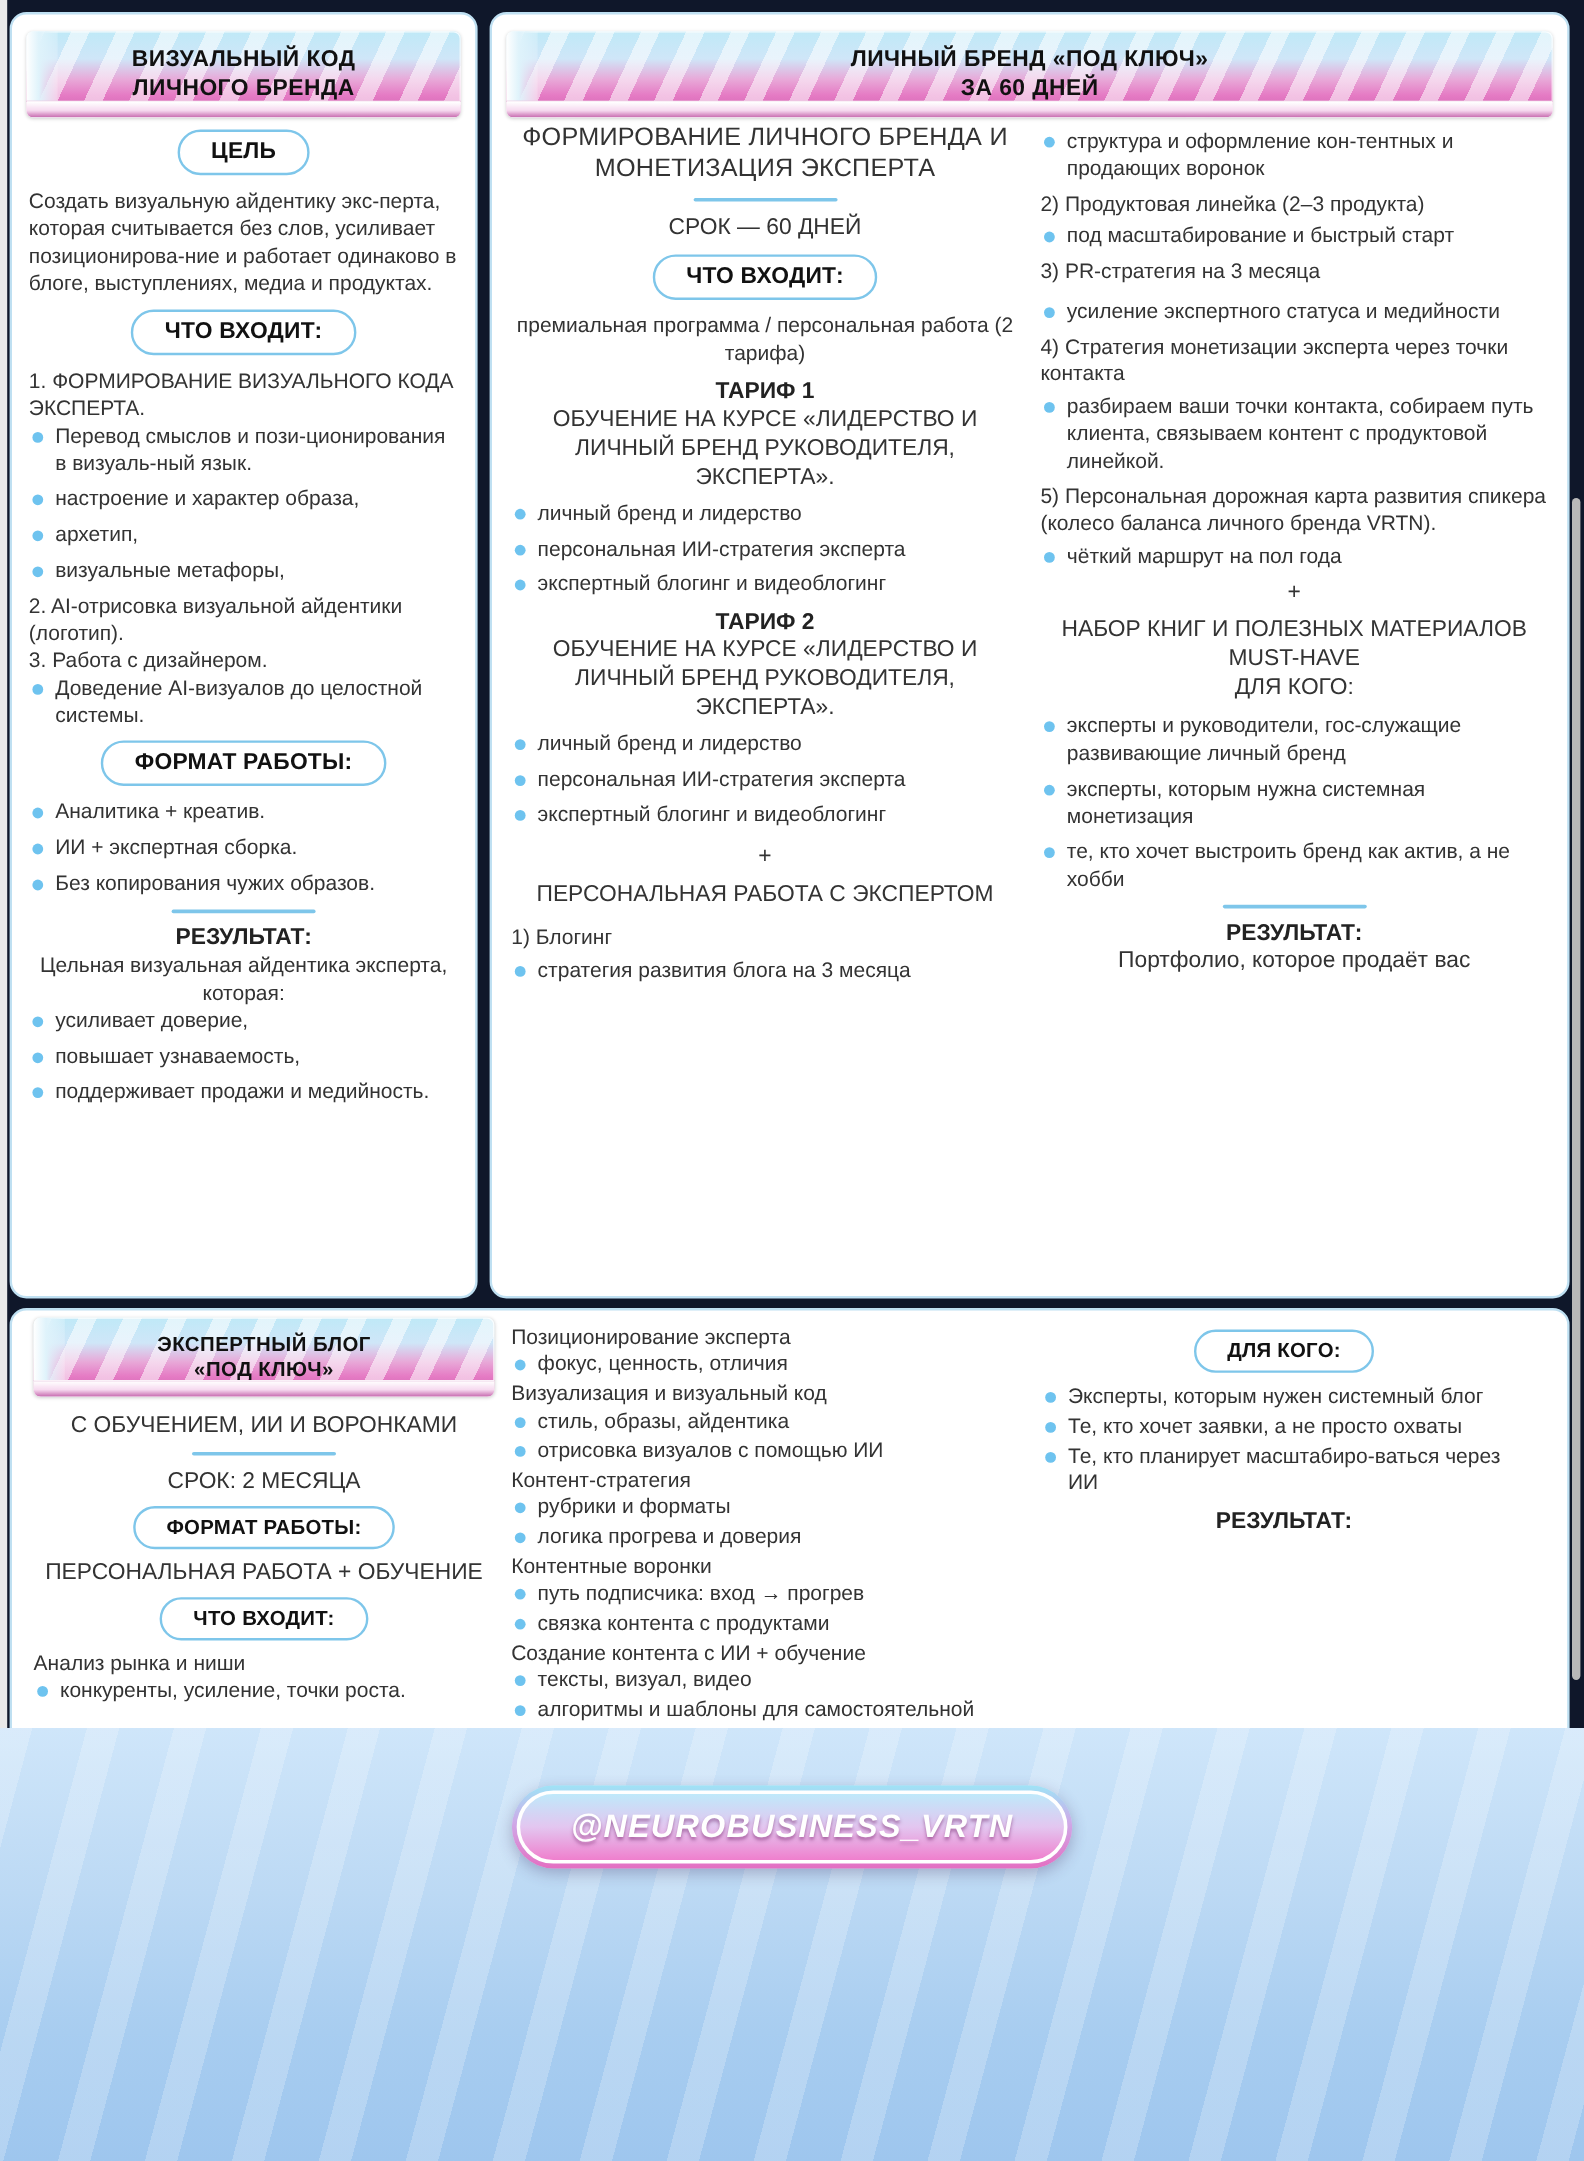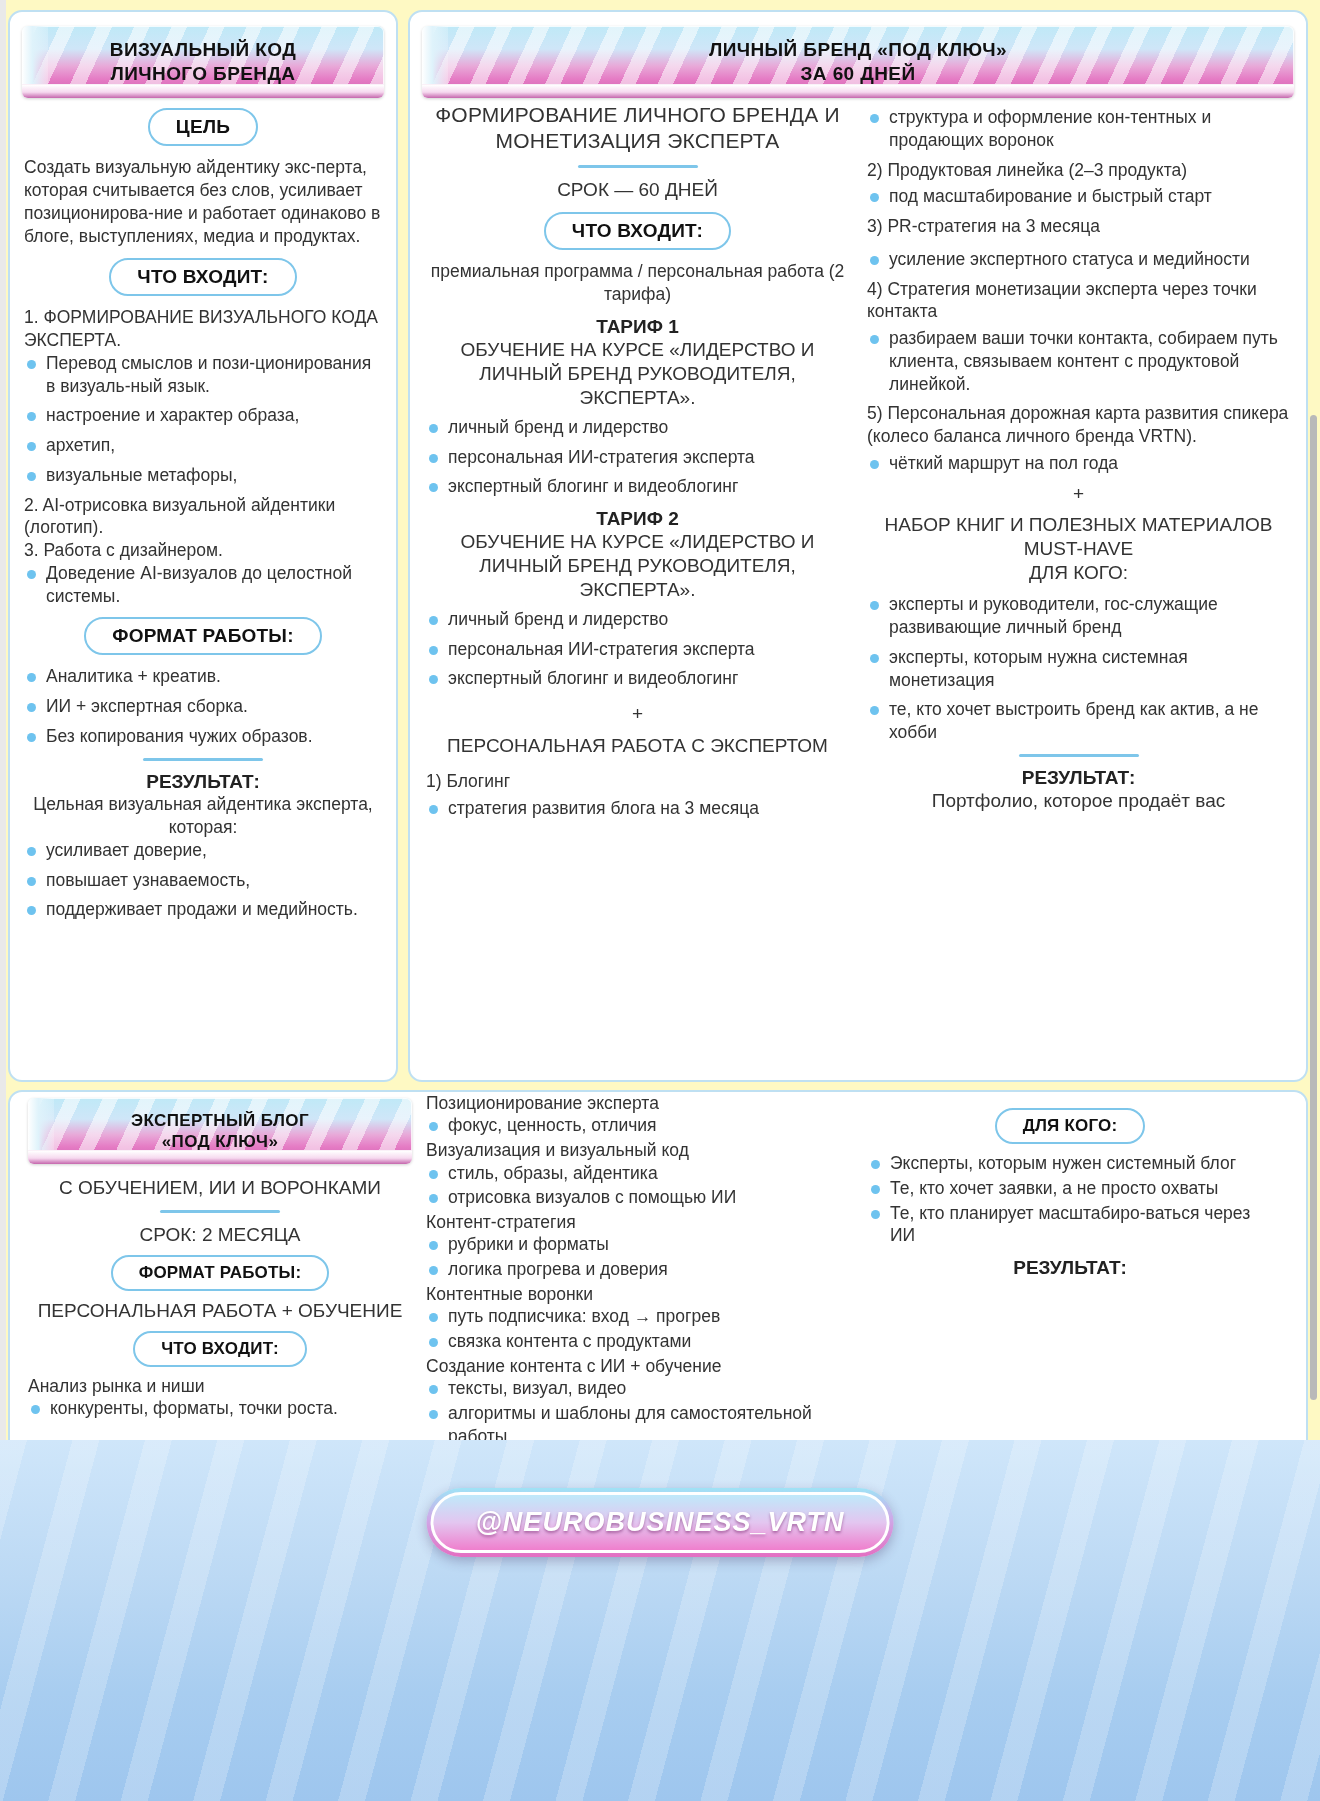--- a/index.html
+++ b/index.html
@@ -9,21 +9,21 @@
     background: #ffffff;
     font-family: "Liberation Sans", sans-serif;
     color: #2b2b2b;
     overflow: hidden;
     position: relative;
   }
   .page {
     width: 1320px;
     height: 1801px;
     position: relative;
-    background: #fef9c3;
+    background: #0f172a;
   }
 
   
   .card {
     position: absolute;
     background: #ffffff;
     border: 2px solid #bfe0f2;
     border-radius: 14px;
   }
   #card-visual-code { left: 8px;   top: 10px;   width: 390px;  height: 1072px; }
@@ -333,26 +333,26 @@
           <div class="banner-line" style="font-size:17px">«ПОД КЛЮЧ»</div>
         </div>
         <div class="capsmall" style="margin-top:12px">С ОБУЧЕНИЕМ, ИИ И ВОРОНКАМИ</div>
         <div class="divider"></div>
         <div class="capsmall">СРОК: 2 МЕСЯЦА</div>
         <div class="pill" style="font-size:17px;margin:8px auto">ФОРМАТ РАБОТЫ:</div>
         <div class="capsmall">ПЕРСОНАЛЬНАЯ РАБОТА + ОБУЧЕНИЕ</div>
         <div class="pill" style="font-size:17px;margin:8px auto">ЧТО ВХОДИТ:</div>
         <div class="sec-label">Анализ рынка и ниши</div>
         <ul class="bullets tight">
-          <li>конкуренты, форматы, точки роста.</li>
+          <li>конкуренты, усиление, точки роста.</li>
         </ul>
       </div>
 
       <div class="bcol2">
-        <div class="sec-label" style="margin-top:0">Позиционирование эксперта</div>
+        <div class="sec-label" style="margin-top:11px">Позиционирование эксперта</div>
         <ul class="bullets tight">
           <li>фокус, ценность, отличия</li>
         </ul>
         <div class="sec-label">Визуализация и визуальный код</div>
         <ul class="bullets tight">
           <li>стиль, образы, айдентика</li>
           <li>отрисовка визуалов с помощью ИИ</li>
         </ul>
         <div class="sec-label">Контент-стратегия</div>
         <ul class="bullets tight">

